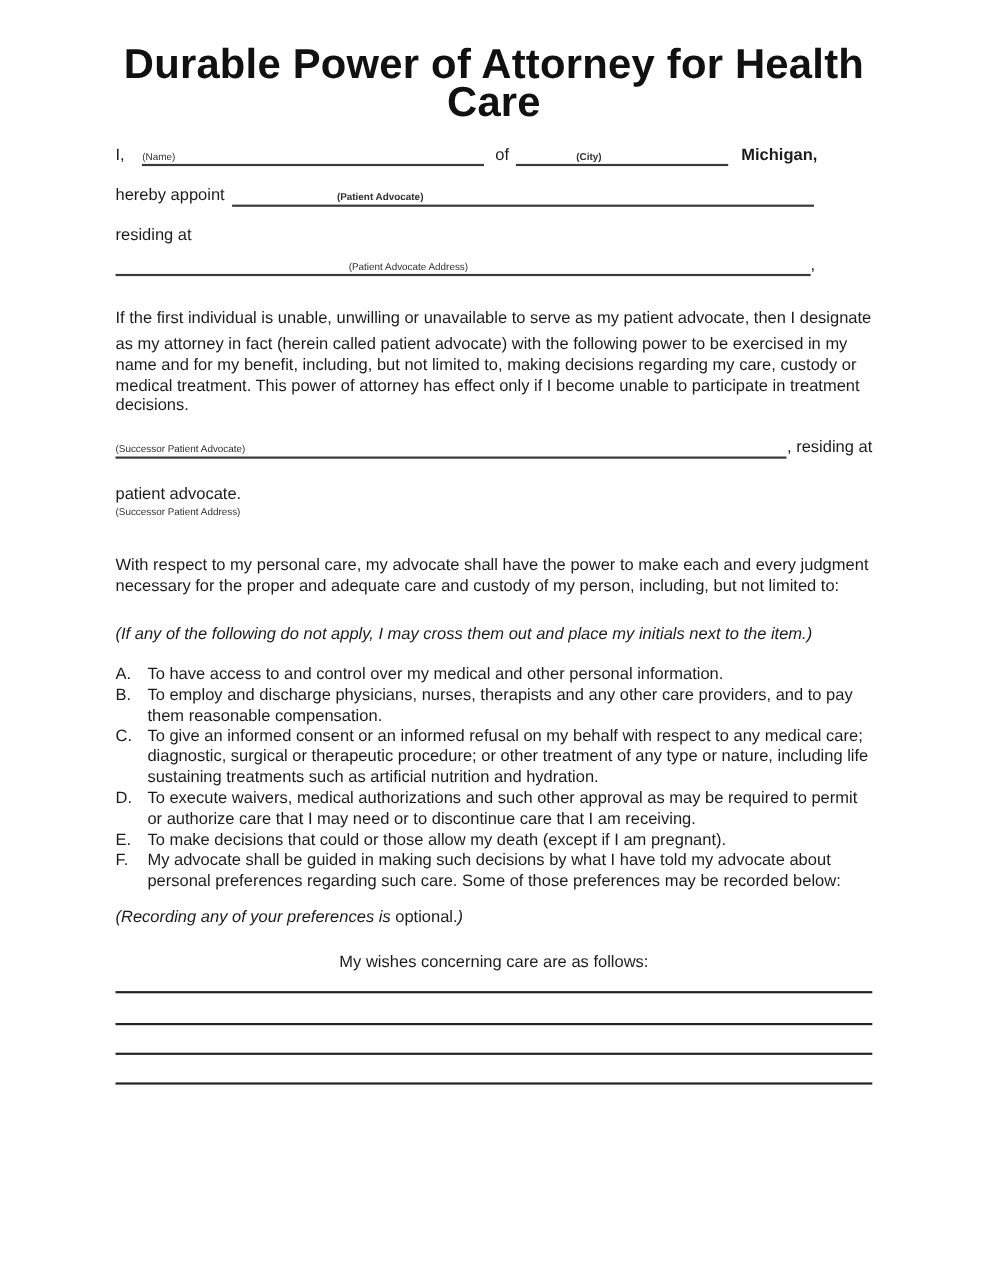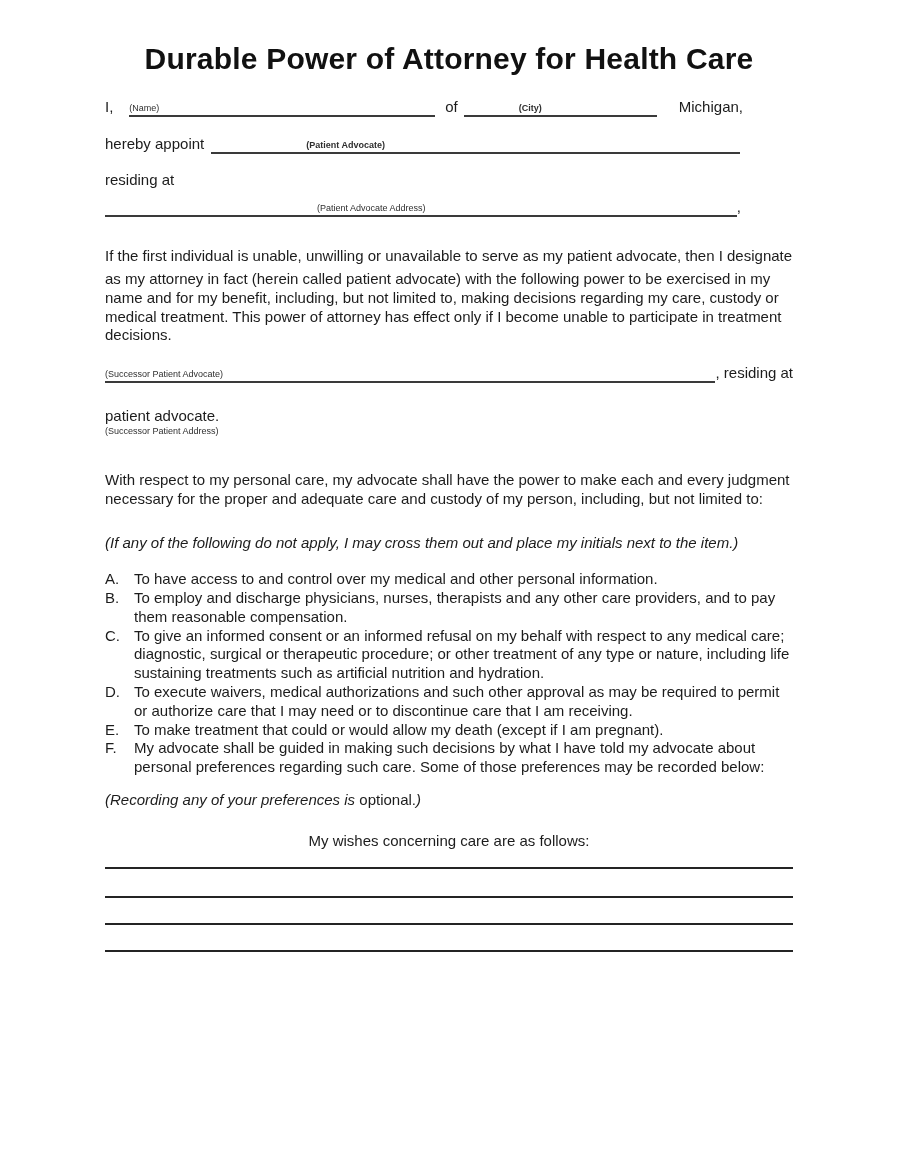--- a/index.html
+++ b/index.html
@@ -9,21 +9,21 @@
     height: 1165px;
     background: #ffffff;
     box-sizing: border-box;
     padding: 42px 107px 0 105px;
     font-family: "Liberation Sans", "DejaVu Sans", sans-serif;
     color: #1c1c1c;
     font-size: 15px;
     line-height: 18.8px;
   }
   .doc-title {
-    font-size: 30px;
+    font-size: 38px;
     line-height: 34px;
     font-weight: bold;
     text-align: center;
     color: #111111;
     margin: 0 0 22px 0;
     letter-spacing: 0.2px;
   }
   .fline {
     display: flex;
     align-items: flex-end;
@@ -66,21 +66,21 @@
 
   <div class="fline" style="margin-bottom: 18px; padding-right: 50px;">
     <span class="txt">I,</span>
     <span class="blank" style="flex: 1 1 auto; margin-left: 16px;">
       <span class="lbl">(Name)</span>
     </span>
     <span class="txt" style="margin-left: 10px;">of</span>
     <span class="blank" style="flex: 0 0 193px; margin-left: 6px;">
       <span class="lbl" style="left: 55px; font-weight: bold;">(City)</span>
     </span>
-    <span class="txt" style="margin-left: 22px;">Michigan,</span>
+    <span class="txt" style="margin-left: 12px; font-weight: bold;">Michigan,</span>
   </div>
 
   <div class="fline" style="margin-bottom: 17px; padding-right: 53px;">
     <span class="txt">hereby appoint</span>
     <span class="blank" style="flex: 1 1 auto; margin-left: 7px;">
       <span class="lbl" style="left: 95px; font-weight: bold;">(Patient Advocate)</span>
     </span>
   </div>
 
   <p class="para" style="margin-bottom: 9px;">residing at</p>
@@ -124,21 +124,21 @@
     <div class="li-row">
       <span class="li-marker">C.</span>
       <span class="li-text">To give an informed consent or an informed refusal on my behalf with respect to any medical care; diagnostic, surgical or therapeutic procedure; or other treatment of any type or nature, including life sustaining treatments such as artificial nutrition and hydration.</span>
     </div>
     <div class="li-row">
       <span class="li-marker">D.</span>
       <span class="li-text">To execute waivers, medical authorizations and such other approval as may be required to permit or authorize care that I may need or to discontinue care that I am receiving.</span>
     </div>
     <div class="li-row">
       <span class="li-marker">E.</span>
-      <span class="li-text">To make treatment that could or would allow my death (except if I am pregnant).</span>
+      <span class="li-text">To make decisions that could or those allow my death (except if I am pregnant).</span>
     </div>
     <div class="li-row">
       <span class="li-marker">F.</span>
       <span class="li-text">My advocate shall be guided in making such decisions by what I have told my advocate about personal preferences regarding such care. Some of those preferences may be recorded below:</span>
     </div>
   </div>
 
   <p class="para" style="margin-bottom: 22px;"><span class="italic">(Recording any of your preferences is</span><span class="roman"> optional.</span><span class="italic">)</span></p>
 
   <p class="para" style="margin-bottom: 16px; text-align: center;">My wishes concerning care are as follows:</p>

